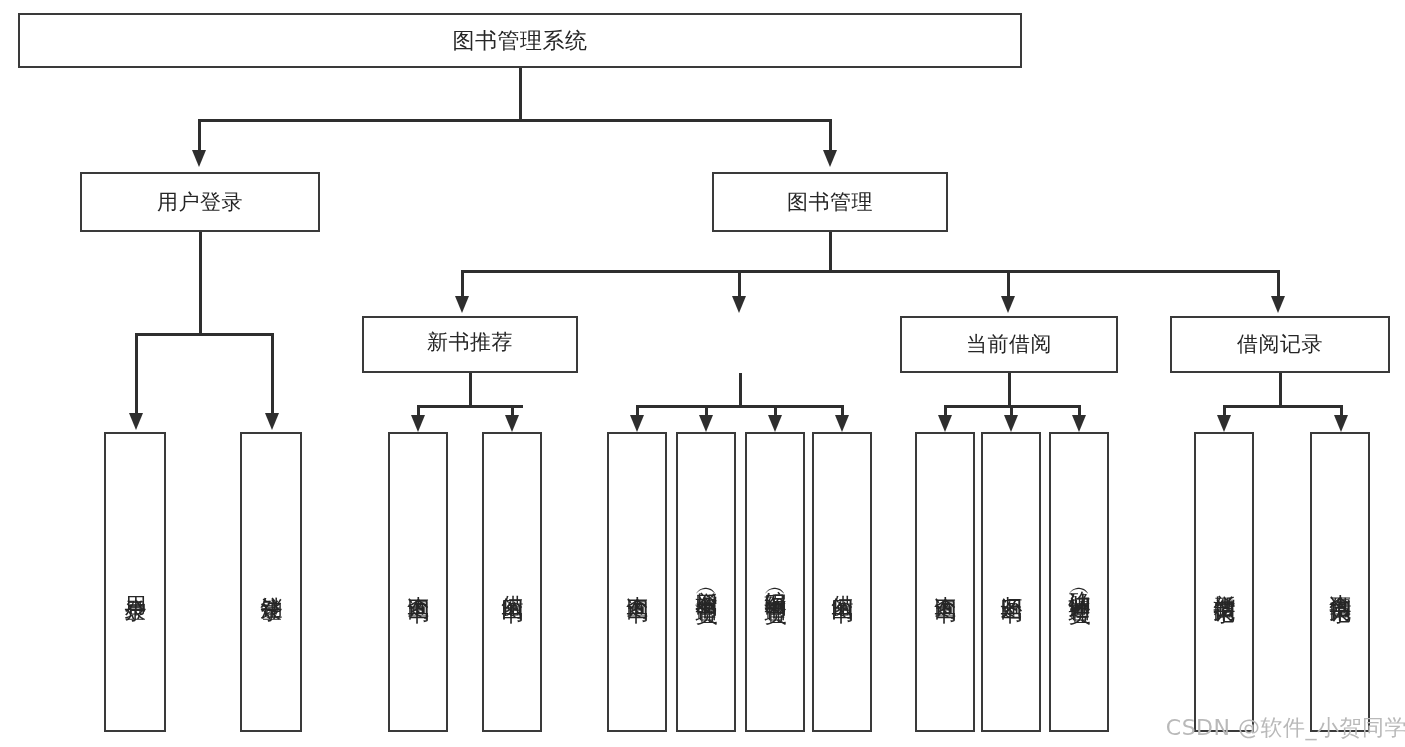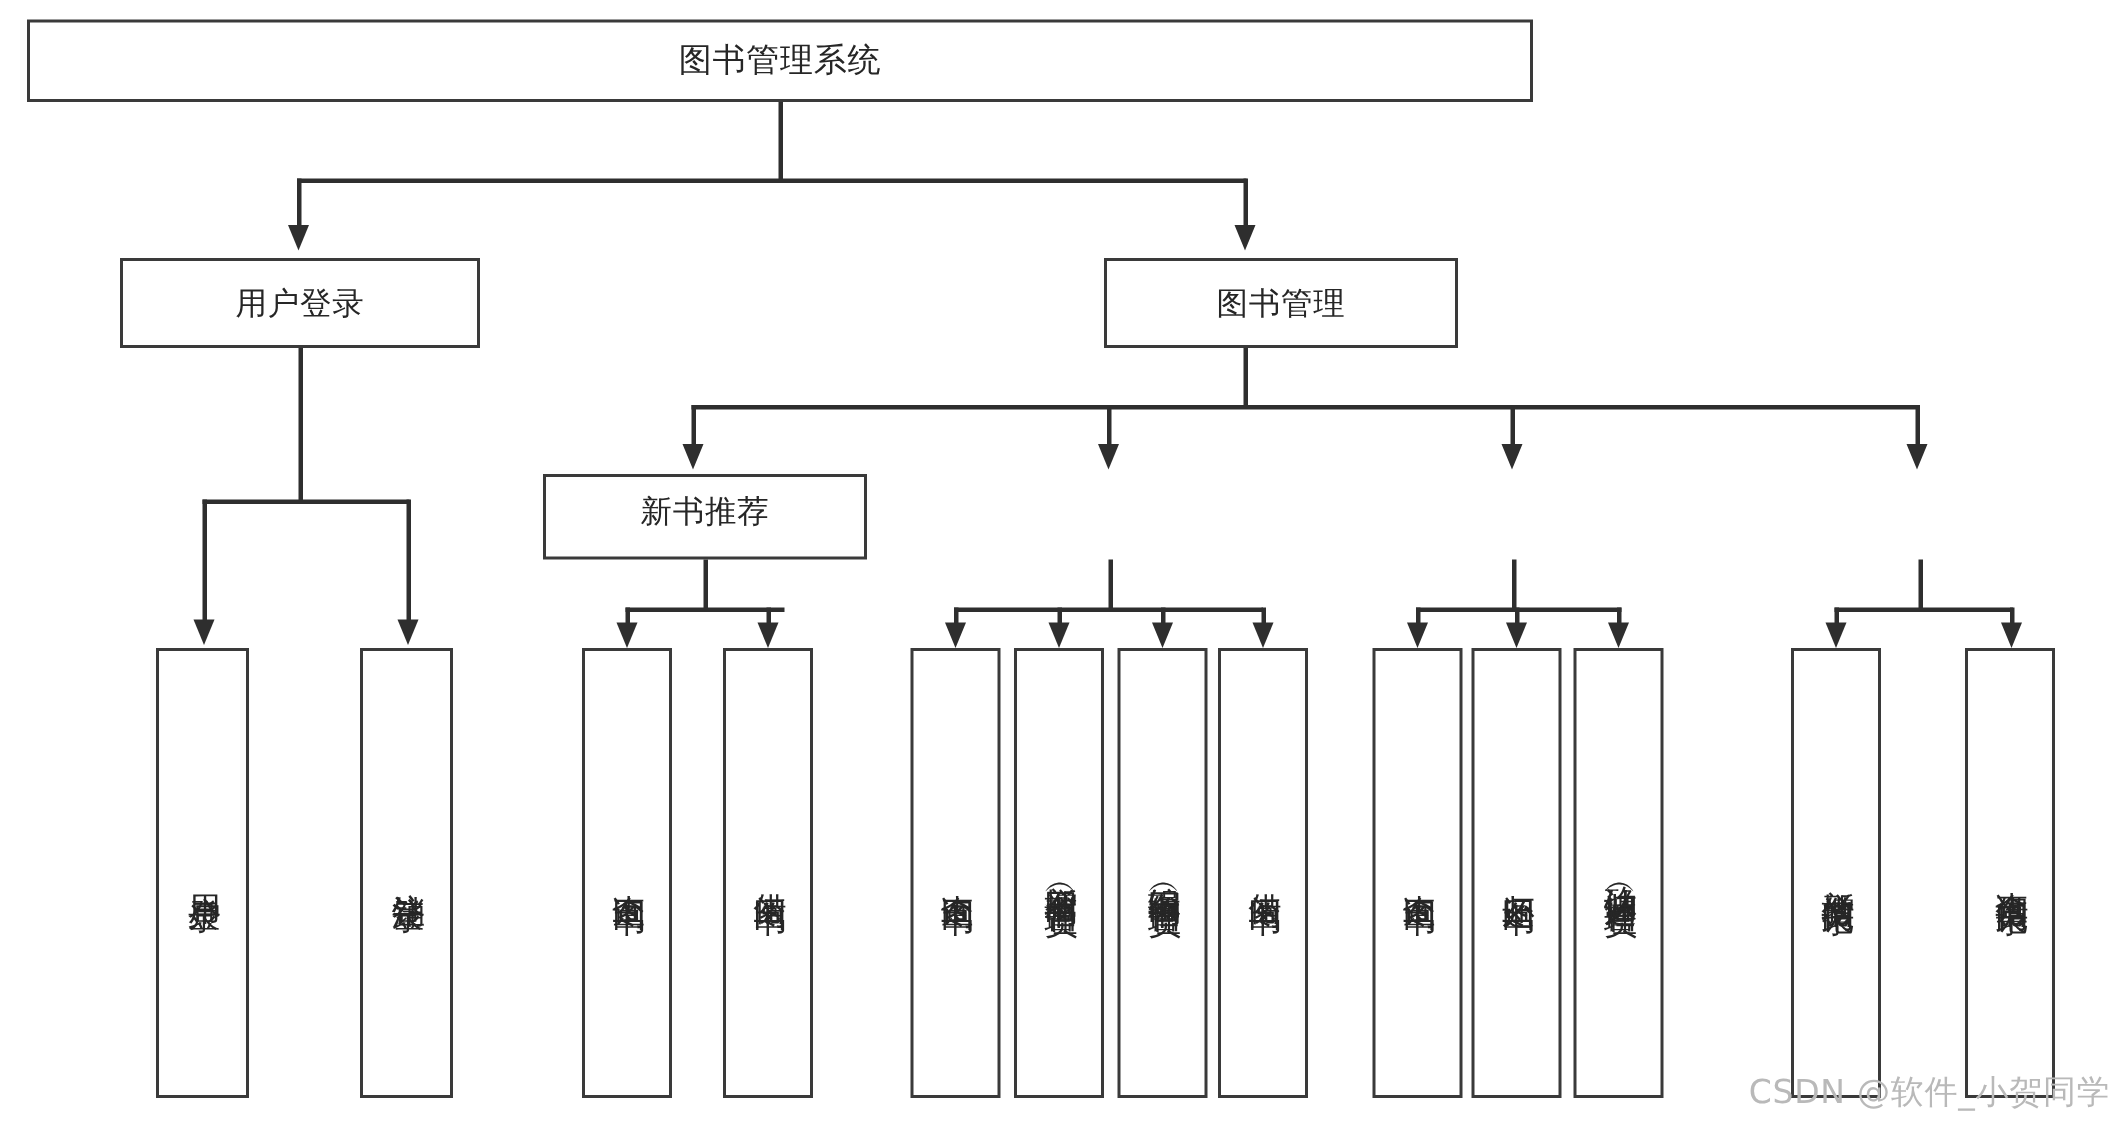--- a/index.html
+++ b/index.html
@@ -95,21 +95,21 @@
   <div class="ln h" style="left:198px;top:119px;width:633px;"></div>
 
   <div class="ln v" style="left:198px;top:119px;height:33px;"></div>
   <div class="arrow" style="left:192px;top:150px;"></div>
   <div class="ln v" style="left:829px;top:119px;height:33px;"></div>
   <div class="arrow" style="left:823px;top:150px;"></div>
 
   <div class="node" style="left:80px;top:172px;width:240px;height:60px;">
     <span class="label">用户登录</span>
   </div>
-  <div class="node" style="left:712px;top:172px;width:236px;height:60px;margin-left:24px;">
+  <div class="node" style="left:712px;top:172px;width:236px;height:60px;">
     <span class="label">图书管理</span>
   </div>
 
   <div class="ln v" style="left:199px;top:232px;height:103px;"></div>
   <div class="ln h" style="left:135px;top:333px;width:138px;"></div>
   <div class="ln v" style="left:135px;top:333px;height:82px;"></div>
   <div class="arrow" style="left:129px;top:413px;"></div>
   <div class="ln v" style="left:271px;top:333px;height:82px;"></div>
   <div class="arrow" style="left:265px;top:413px;"></div>
 
@@ -120,20 +120,26 @@
   <div class="ln v" style="left:738px;top:270px;height:28px;"></div>
   <div class="arrow" style="left:732px;top:296px;"></div>
   <div class="ln v" style="left:1007px;top:270px;height:28px;"></div>
   <div class="arrow" style="left:1001px;top:296px;"></div>
   <div class="ln v" style="left:1277px;top:270px;height:28px;"></div>
   <div class="arrow" style="left:1271px;top:296px;"></div>
 
   <div class="node" style="left:362px;top:316px;width:216px;height:57px;font-family:Liberation Mono, monospace;">
     <span class="label">新书推荐</span>
   </div>
+  <div class="node" style="left:900px;top:316px;width:218px;height:57px;">
+    <span class="label">当前借阅</span>
+  </div>
+  <div class="node" style="left:1170px;top:316px;width:220px;height:57px;">
+    <span class="label">借阅记录</span>
+  </div>
 
   <div class="ln v" style="left:469px;top:373px;height:34px;"></div>
   <div class="ln h" style="left:417px;top:405px;width:106px;"></div>
   <div class="ln v" style="left:417px;top:405px;height:13px;"></div>
   <div class="arrow" style="left:411px;top:415px;"></div>
   <div class="ln v" style="left:511px;top:405px;height:13px;"></div>
   <div class="arrow" style="left:505px;top:415px;"></div>
 
   <div class="ln v" style="left:739px;top:373px;height:34px;"></div>
   <div class="ln h" style="left:636px;top:405px;width:206px;"></div>

